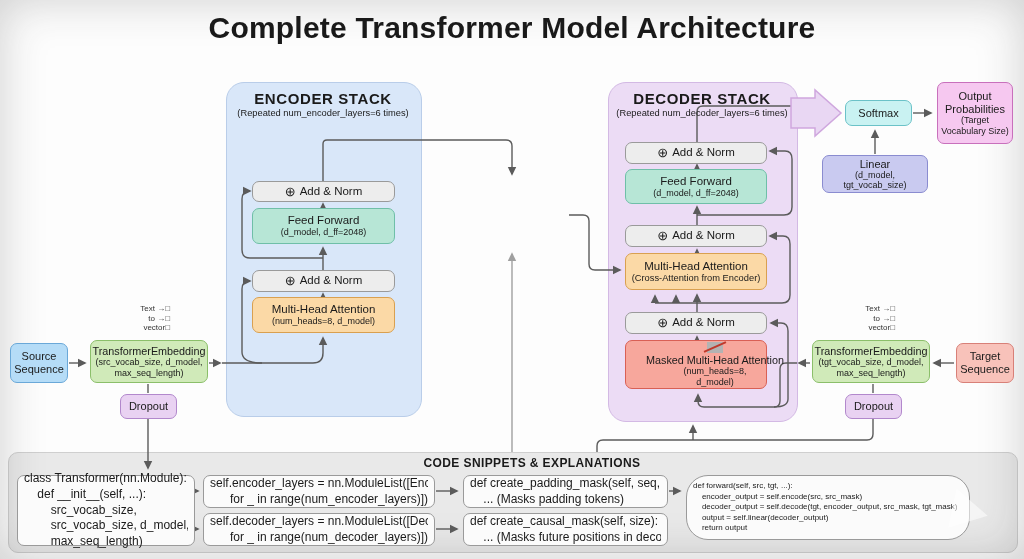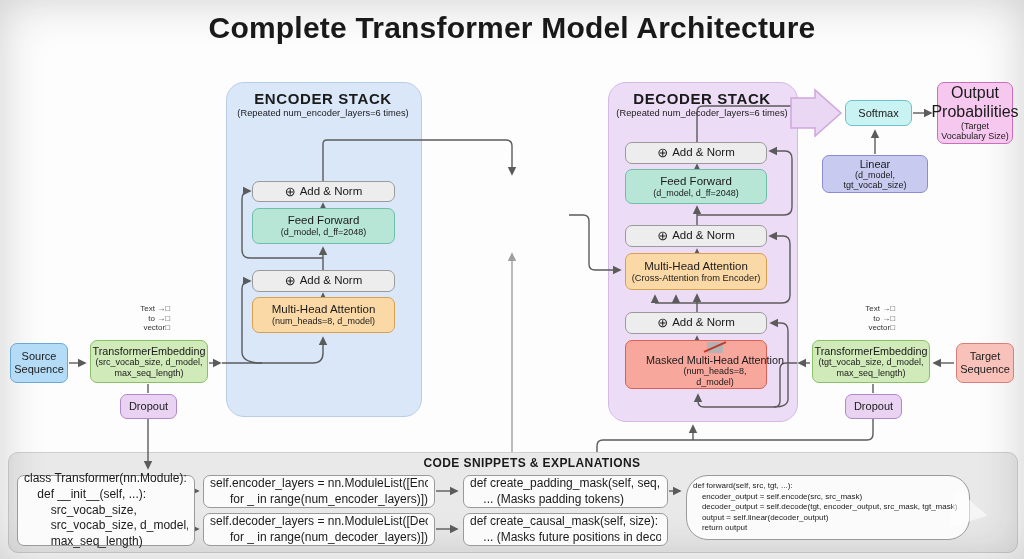--- a/index.html
+++ b/index.html
@@ -166,21 +166,21 @@
   <div class="box mmhab" style="left:625px;top:340px;width:142px;height:49px;padding-left:38px;">
     <span class="slash"></span>
     <span class="lbl" style="font-size:10.8px;">Masked Multi-Head Attention</span>
     <span class="prm">(num_heads=8, d_model)</span>
   </div>
 
   <div class="box softb" style="left:845px;top:100px;width:67px;height:26px;">
     <span class="lbl" style="font-size:11px;">Softmax</span>
   </div>
   <div class="box opb" style="left:937px;top:82px;width:76px;height:62px;padding:2px;">
-    <span style="font-size:16px;line-height:1.15;">Output Probabilities</span>
+    <span style="font-size:11px;line-height:1.15;">Output Probabilities</span>
     <span style="font-size:9px;line-height:1.15;">(Target Vocabulary Size)</span>
   </div>
   <div class="box linb" style="left:822px;top:155px;width:106px;height:38px;">
     <span class="lbl" style="font-size:11px;">Linear</span>
     <span class="prm preline" style="line-height:1.12;">(d_model,
 tgt_vocab_size)</span>
   </div>
 
   <div class="box srcb" style="left:10px;top:343px;width:58px;height:40px;">
     <span style="font-size:11px;line-height:1.2;">Source Sequence</span>

